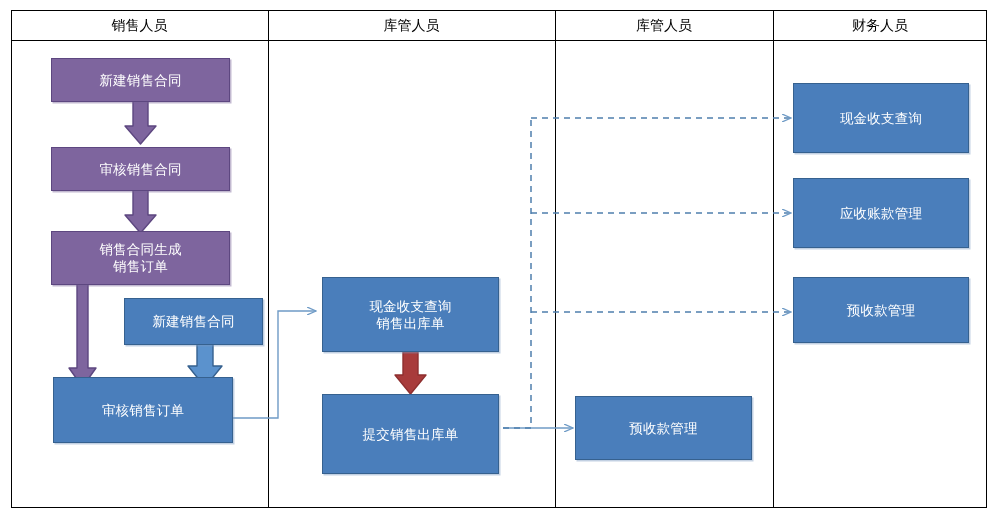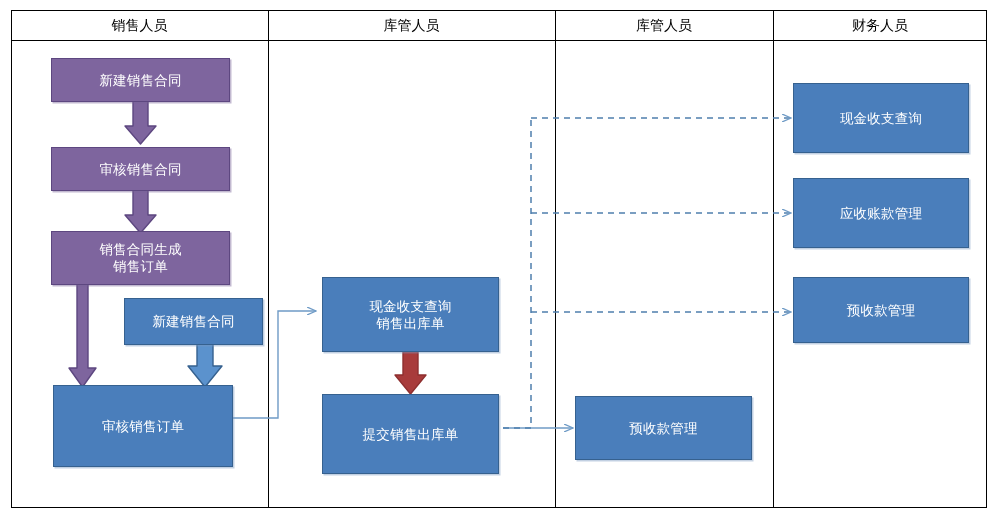--- a/index.html
+++ b/index.html
@@ -102,21 +102,21 @@
 
   <div class="node purple" style="left:51px;top:147px;width:179px;height:44px">审核销售合同</div>
 
   <div class="node purple" style="left:51px;top:58px;width:179px;height:44px">新建销售合同</div>
 
   <div class="node purple" style="left:51px;top:231px;width:179px;height:54px">销售合同生成
 销售订单</div>
 
   <div class="node blue" style="left:124px;top:298px;width:139px;height:47px">新建销售合同</div>
 
-  <div class="node blue" style="left:53px;top:385px;width:180px;height:82px">审核销售订单</div>
+  <div class="node blue" style="left:53px;top:377px;width:180px;height:66px">审核销售订单</div>
 
   <div class="node blue" style="left:322px;top:277px;width:177px;height:75px">现金收支查询
 销售出库单</div>
 
   <div class="node blue" style="left:322px;top:394px;width:177px;height:80px">提交销售出库单</div>
 
   <div class="node blue" style="left:575px;top:396px;width:177px;height:64px">预收款管理</div>
 
   <div class="node blue" style="left:793px;top:83px;width:176px;height:70px">现金收支查询</div>
 

